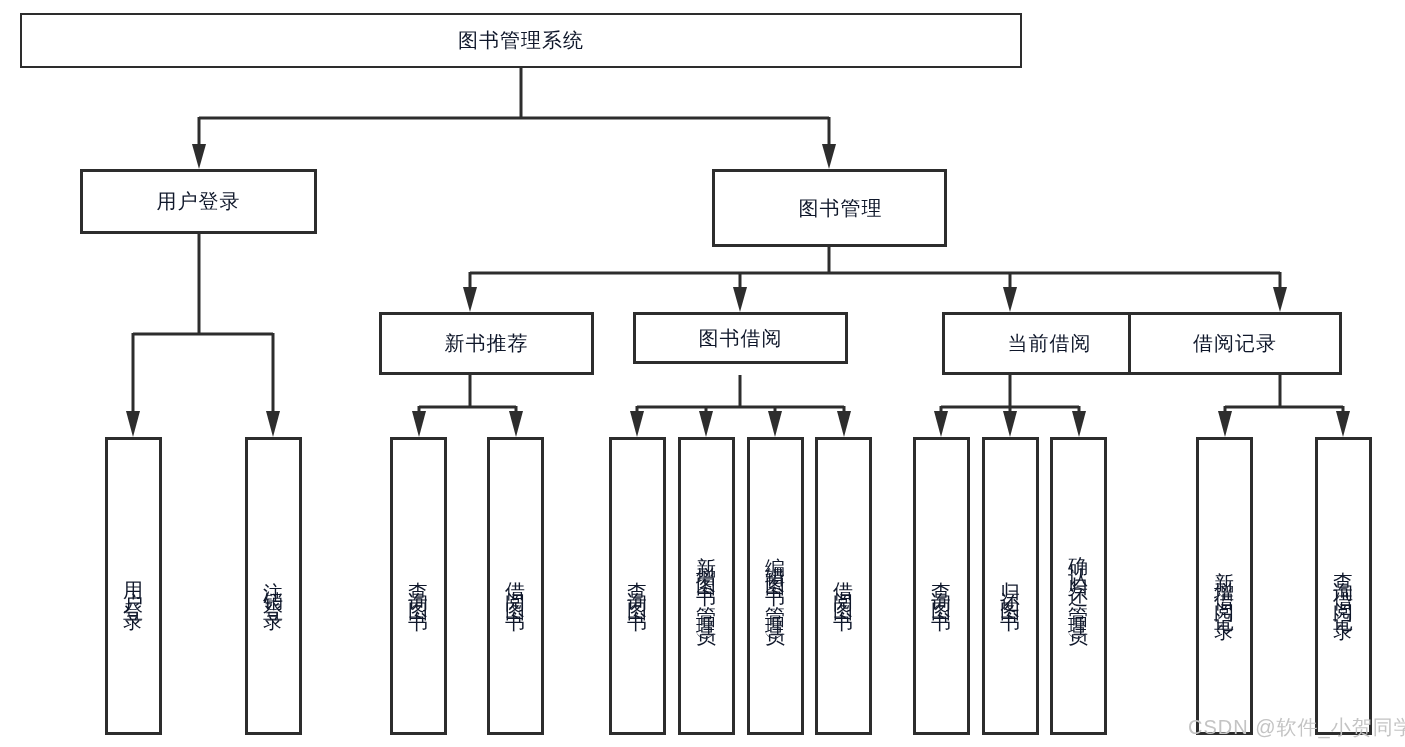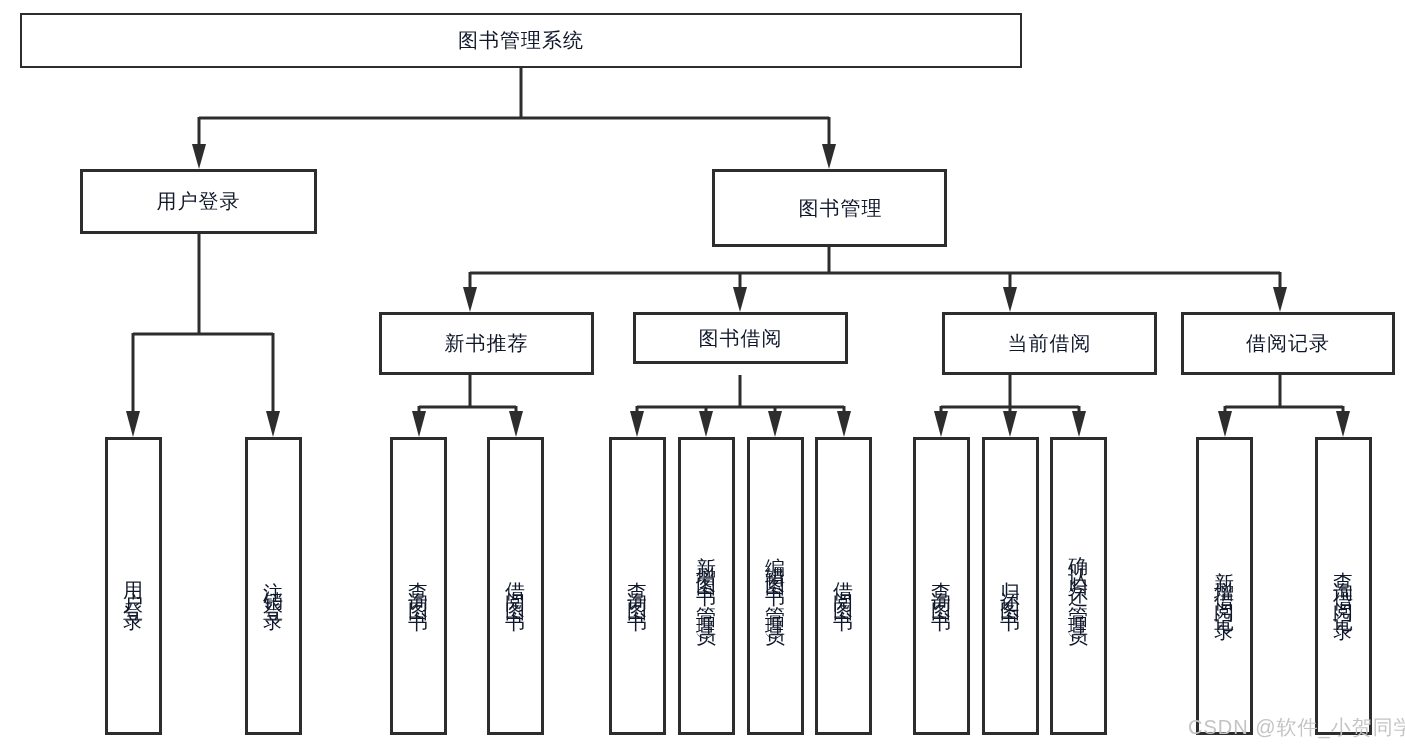--- a/index.html
+++ b/index.html
@@ -130,21 +130,21 @@
   </svg>
 
   <div class="box root" style="left:20px; top:13px; width:1002px; height:55px;">图书管理系统</div>
 
   <div class="box" style="left:80px; top:169px; width:237px; height:65px;">用户登录</div>
   <div class="box" style="left:712px; top:169px; width:235px; height:78px;padding-left:22px;">图书管理</div>
 
   <div class="box" style="left:363px; top:312px; width:215px; height:63px;margin-left:16px;">新书推荐</div>
   <div class="box" style="left:633px; top:312px; width:215px; height:52px;">图书借阅</div>
   <div class="box" style="left:903px; top:312px; width:215px; height:63px;margin-left:39px;">当前借阅</div>
-  <div class="box" style="left:1181px; top:312px; width:214px; height:63px;">借阅记录</div>
+  <div class="box" style="left:1128px; top:312px; width:214px; height:63px;">借阅记录</div>
 
   <div class="box vbox" style="left:105px; top:437px; width:57px; height:298px;">用户登录</div>
   <div class="box vbox" style="left:245px; top:437px; width:57px; height:298px;">注销登录</div>
 
   <div class="box vbox" style="left:390px; top:437px; width:57px; height:298px;">查询图书</div>
   <div class="box vbox" style="left:487px; top:437px; width:57px; height:298px;">借阅图书</div>
 
   <div class="box vbox" style="left:609px; top:437px; width:57px; height:298px;">查询图书</div>
   <div class="box vbox" style="left:678px; top:437px; width:57px; height:298px;">新增图书（管理员）</div>
   <div class="box vbox" style="left:747px; top:437px; width:57px; height:298px;">编辑图书（管理员）</div>

